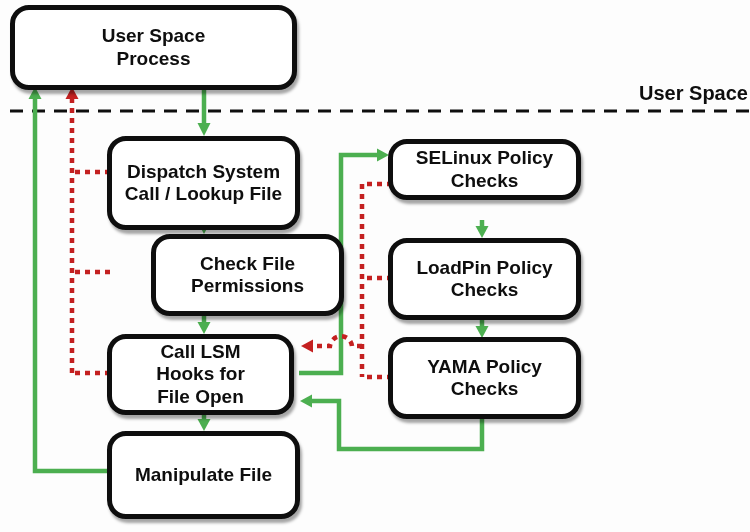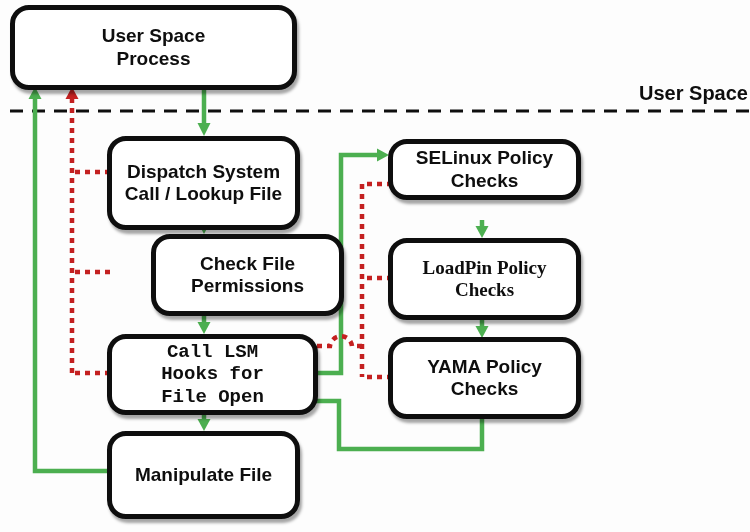--- a/index.html
+++ b/index.html
@@ -90,28 +90,28 @@
 
   <div class="box" style="left:10px;top:5px;width:287px;height:85px;">User Space
 Process</div>
 
   <div class="box" style="left:107px;top:136px;width:193px;height:94px;">Dispatch System
 Call / Lookup File</div>
 
   <div class="box" style="left:107px;top:234px;width:193px;height:82px;margin-left:44px;">Check File
 Permissions</div>
 
-  <div class="box" style="left:107px;top:334px;width:211px;height:81px;font-family:Liberation Mono, monospace;">Call LSM
+  <div class="box" style="left:107px;top:334px;width:187px;height:81px;">Call LSM
 Hooks for
 File Open</div>
 
   <div class="box" style="left:107px;top:431px;width:193px;height:88px;">Manipulate File</div>
 
   <div class="box" style="left:388px;top:139px;width:193px;height:61px;">SELinux Policy
 Checks</div>
 
-  <div class="box" style="left:388px;top:238px;width:193px;height:82px;font-family:Liberation Serif, serif;">LoadPin Policy
+  <div class="box" style="left:388px;top:238px;width:193px;height:82px;">LoadPin Policy
 Checks</div>
 
   <div class="box" style="left:388px;top:337px;width:193px;height:82px;">YAMA Policy
 Checks</div>
 
 </div>
 
 </body></html>

